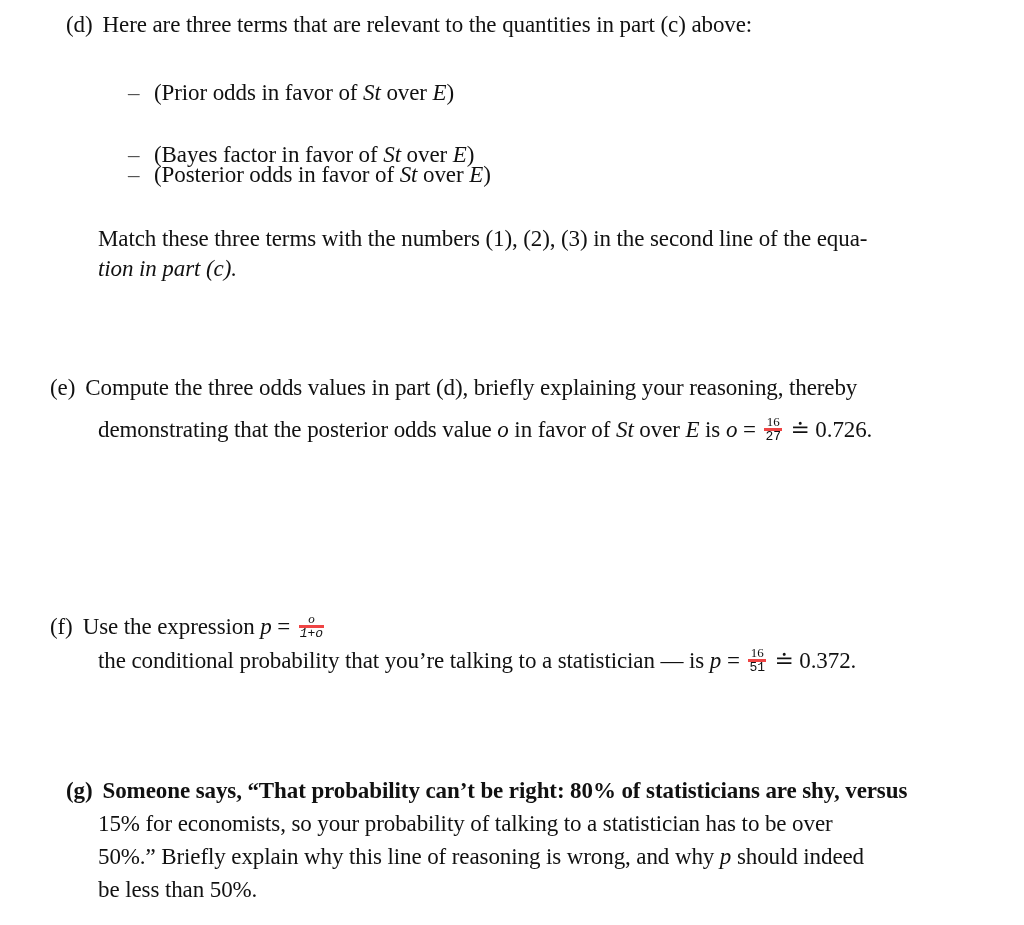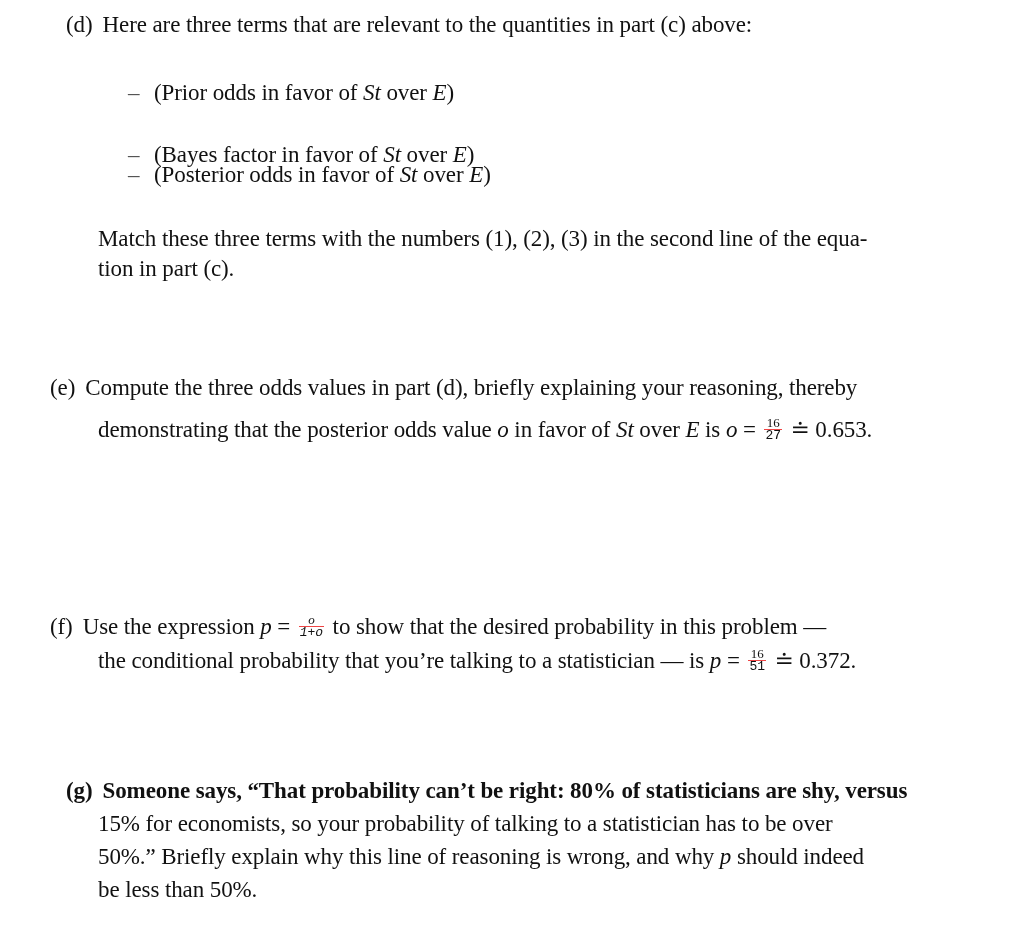--- a/index.html
+++ b/index.html
@@ -15,52 +15,52 @@
       white-space: nowrap;
       letter-spacing: -0.1px;
     }
     .lbl { display: inline-block; margin-right: 10px; }
     .it { font-style: italic; }
     .dash { display: inline-block; width: 26px; color: #555; }
     .frac {
       display: inline-block; vertical-align: middle; text-align: center;
       font-size: 13px; line-height: 12px; margin: 0 3px; position: relative; top: -2px;
     }
-    .frac .num { display: block; border-bottom: 1px solid #ef4444; padding: 0 1px; }
+    .frac .num { display: block; border-bottom: 3px solid #ef4444; padding: 0 1px; }
     .frac .den { display: block; padding: 0 1px; font-family: Liberation Mono, monospace; }
   </style>
 </head>
 <body>
 
 <div class="line" style="left:50px; top:12px;margin-left:16px;">
   <span class="lbl">(d)</span><span>Here are three terms that are relevant to the quantities in part (c) above:</span>
 </div>
 
 <div class="line" style="left:128px; top:80px;">
   <span class="dash">–</span><span>(Prior odds in favor of </span><span class="it">St</span><span> over </span><span class="it">E</span><span>)</span>
 </div>
 <div class="line" style="left:128px; top:121px;margin-top:21px;">
   <span class="dash">–</span><span>(Bayes factor in favor of </span><span class="it">St</span><span> over </span><span class="it">E</span><span>)</span>
 </div>
 <div class="line" style="left:128px; top:162px;">
   <span class="dash">–</span><span>(Posterior odds in favor of </span><span class="it">St</span><span> over </span><span class="it">E</span><span>)</span>
 </div>
 
 <div class="line" style="left:98px; top:226px;">Match these three terms with the numbers (1), (2), (3) in the second line of the equa-</div>
-<div class="line" style="left:98px; top:256px;">tion in part (c).</div>
+<div class="line" style="left:98px; top:256px;font-style:italic;">tion in part (c).</div>
 
 <div class="line" style="left:50px; top:375px;">
   <span class="lbl">(e)</span><span>Compute the three odds values in part (d), briefly explaining your reasoning, thereby</span>
 </div>
 <div class="line" style="left:98px; top:416px;">
-  <span>demonstrating that the posterior odds value </span><span class="it">o</span><span> in favor of </span><span class="it">St</span><span> over </span><span class="it">E</span><span> is </span><span class="it">o</span><span> = </span><span class="frac"><span class="num">16</span><span class="den">27</span></span><span> ≐ 0.653.</span>
+  <span>demonstrating that the posterior odds value </span><span class="it">o</span><span> in favor of </span><span class="it">St</span><span> over </span><span class="it">E</span><span> is </span><span class="it">o</span><span> = </span><span class="frac"><span class="num">16</span><span class="den">27</span></span><span> ≐ 0.726.</span>
 </div>
 
 <div class="line" style="left:50px; top:614px;">
-  <span class="lbl">(f)</span><span>Use the expression </span><span class="it">p</span><span> = </span><span class="frac it"><span class="num">o</span><span class="den">1+o</span></span><span> to show that the desired probability in this problem —</span>
+  <span class="lbl">(f)</span><span>Use the expression </span><span class="it">p</span><span> = </span><span class="frac it"><span class="num">o</span><span class="den">1+o</span></span>
 </div>
 <div class="line" style="left:98px; top:647px;">
   <span>the conditional probability that you’re talking to a statistician — is </span><span class="it">p</span><span> = </span><span class="frac"><span class="num">16</span><span class="den">51</span></span><span> ≐ 0.372.</span>
 </div>
 
 <div class="line" style="left:66px; top:778px;font-weight:bold;">
   <span class="lbl">(g)</span><span>Someone says, “That probability can’t be right: 80% of statisticians are shy, versus</span>
 </div>
 <div class="line" style="left:98px; top:811px;text-align:center;">15% for economists, so your probability of talking to a statistician has to be over</div>
 <div class="line" style="left:98px; top:844px;">

